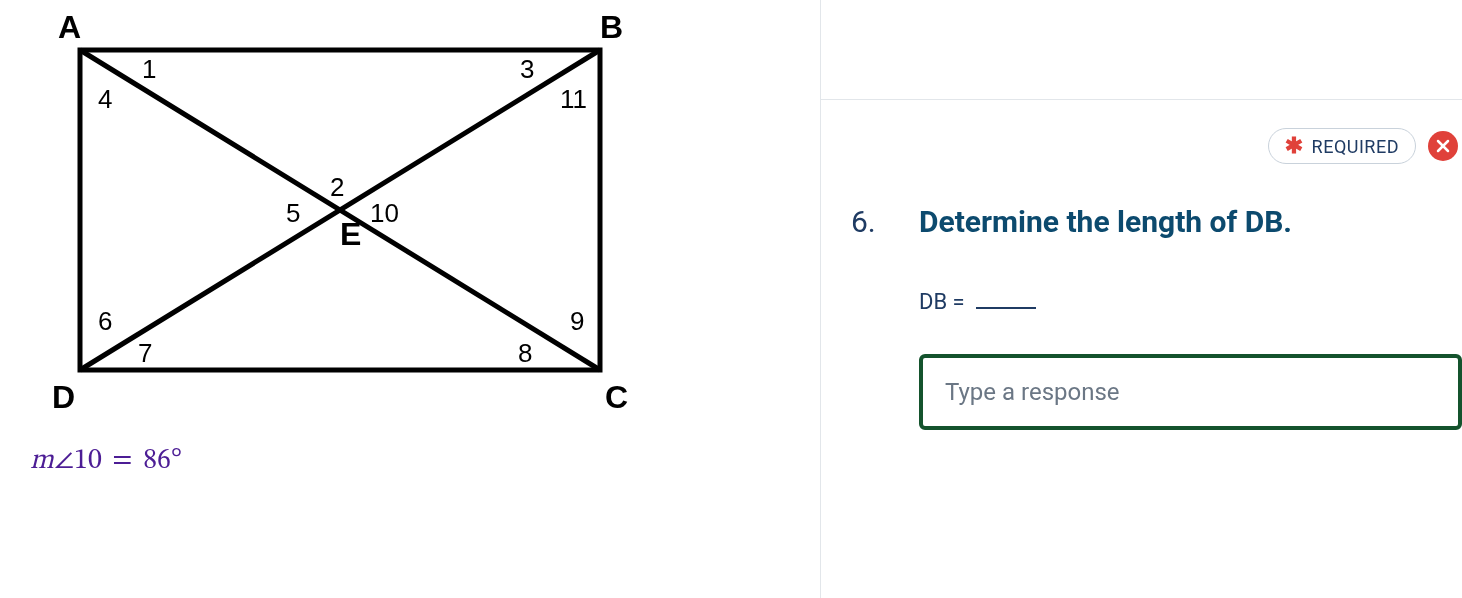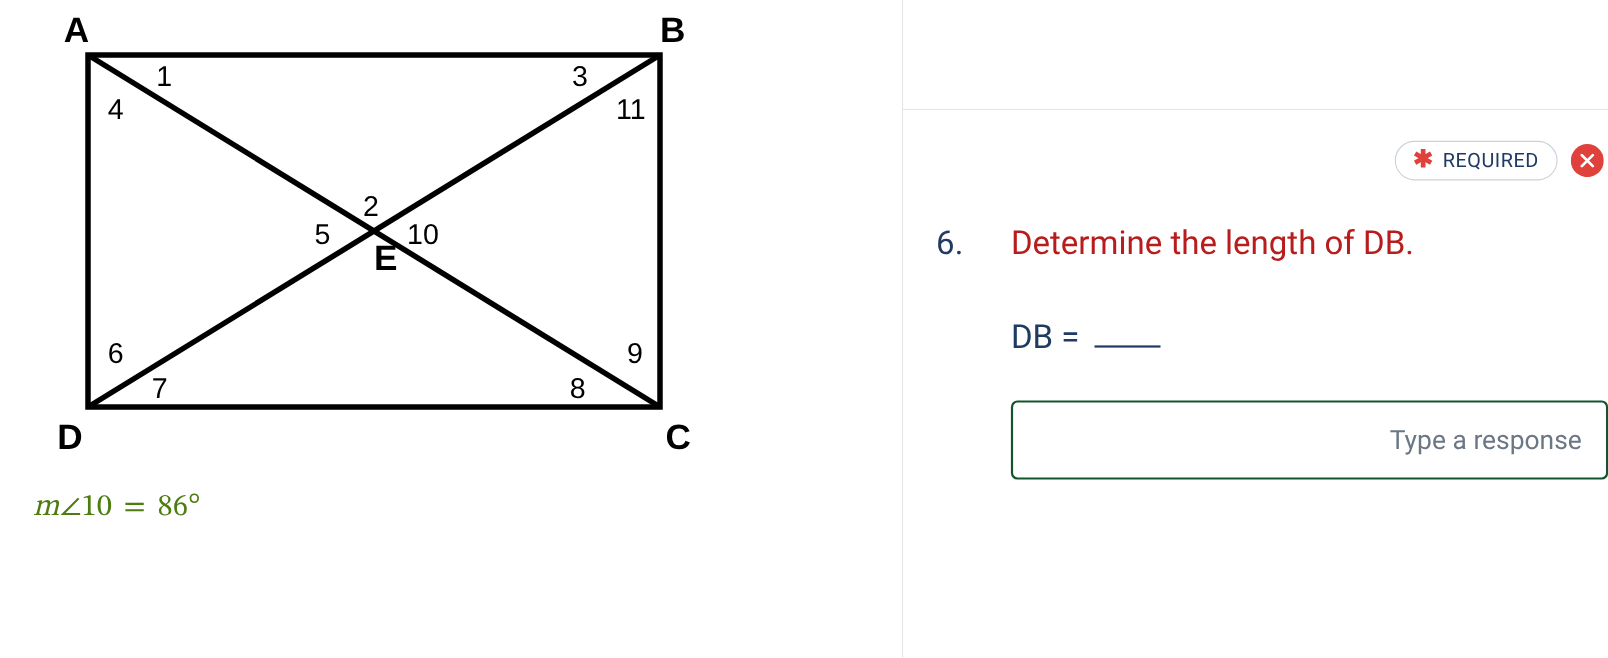--- a/index.html
+++ b/index.html
@@ -19,21 +19,21 @@
   .figure-wrap {
     position: relative;
     width: 600px;
     height: 420px;
     margin-top: 0;
   }
   .figure-wrap svg { position: absolute; top:0; left:0; }
   .given-block {
     margin-top: 20px;
     font-size: 28px;
-    color: #4d7c0f;
+    color: #4c1d95;
     line-height: 1.5;
   }
   .given-block .math {
     font-family: "Cambria Math", "STIX Two Math", "Times New Roman", serif;
     font-style: italic;
   }
   .given-block .math .op { font-style: normal; margin: 0 4px; }
   .right-panel {
     flex: 1;
     border-left: 1px solid #e2e6ea;
@@ -73,44 +73,43 @@
     margin-right: -6px;
   }
   .question-block {
     display: flex;
     gap: 28px;
     padding: 40px 0 0 30px;
     color: #1f3b63;
   }
   .qnum { font-size: 30px; font-weight: 400; color:#1f3b63; min-width: 40px; }
   .qbody { flex:1; }
-  .qtext { font-size: 30px; font-weight: 400; color:#b91c1c; }
+  .qtext { font-size: 30px; font-weight: 700; color:#0c4a6e; }
   .answer-label {
     margin-top: 50px;
-    font-size: 30px;
+    font-size: 22px;
     color:#1f3b63;
   }
   .answer-label .blank {
     display:inline-block;
     border-bottom: 2px solid #1f3b63;
     width: 60px;
     vertical-align: baseline;
     margin-left: 6px;
   }
   .response-box {
     margin-top: 40px;
-    border: 2px solid #14532d;
+    border: 4px solid #14532d;
     border-radius: 6px;
     padding: 20px 22px;
     font-size: 24px;
     color: #6b7785;
     width: 100%;
     outline: none;
     font-family: inherit;
-    text-align: right;
   }
   .response-box::placeholder { color:#6b7785; }
 </style>
 </head>
 <body>
 
 <div class="left-panel">
   <div class="figure-wrap">
     <svg viewBox="0 0 600 420" width="600" height="420">
 

